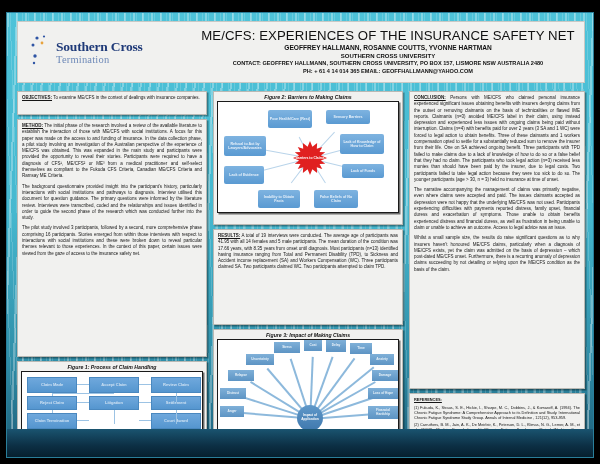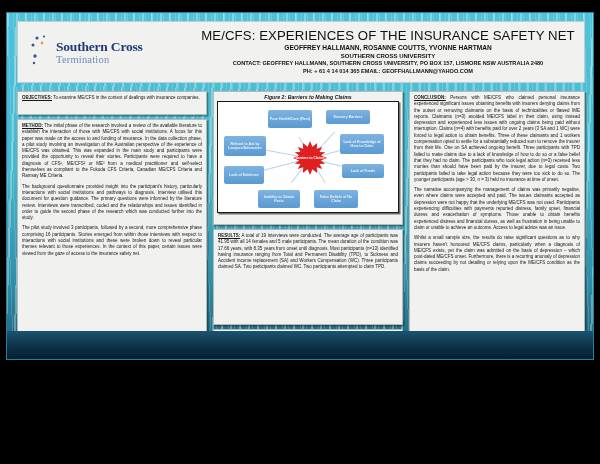--- a/index.html
+++ b/index.html
@@ -4,21 +4,21 @@
 <style>
   * { box-sizing: border-box; margin: 0; padding: 0; }
   html, body { width: 600px; height: 464px; overflow: hidden; }
   body {
     font-family: "Liberation Sans", sans-serif;
     background: #000000;
   }
   #poster {
     position: absolute;
     left: 6px; top: 12px;
-    width: 588px; height: 348px;
+    width: 588px; height: 446px;
     background:
       repeating-linear-gradient(92deg, rgba(255,255,255,0.30) 0px, rgba(255,255,255,0.30) 2px, rgba(0,0,0,0) 2px, rgba(0,0,0,0) 9px),
       repeating-linear-gradient(88deg, rgba(255,255,255,0.16) 0px, rgba(255,255,255,0.16) 1px, rgba(0,0,0,0) 1px, rgba(0,0,0,0) 6px),
       linear-gradient(180deg, #4ec3d9 0%, #46b8cf 45%, #2f8ea8 78%, #1d5d78 100%);
     border: 1px solid #2a7f9a;
     overflow: hidden;
   }
   #poster:after {
     content: "";
     position: absolute; left: 0; right: 0; bottom: 0; height: 28px;

